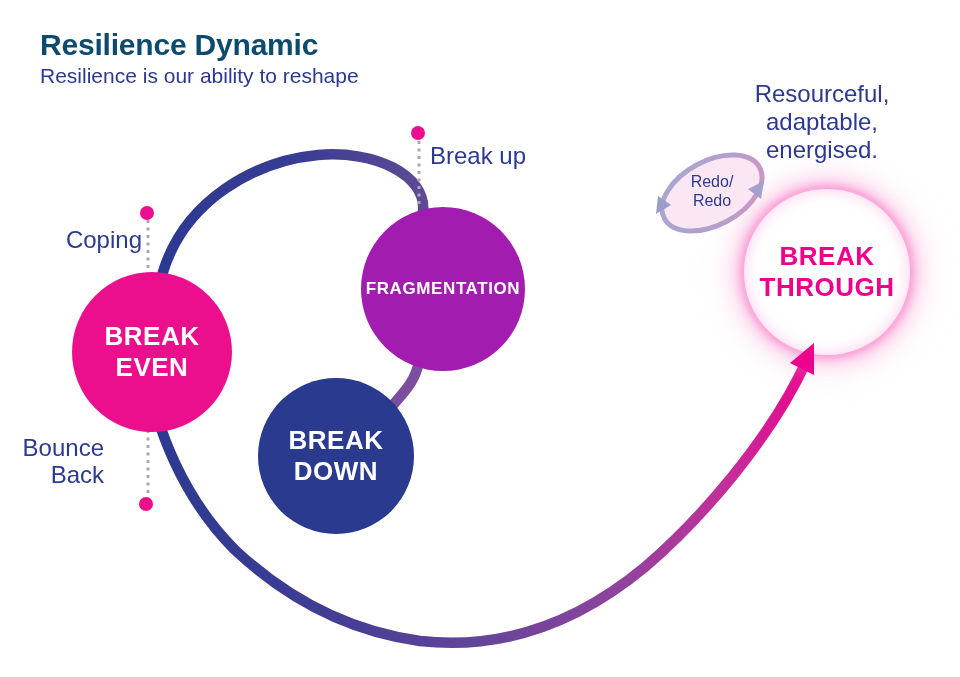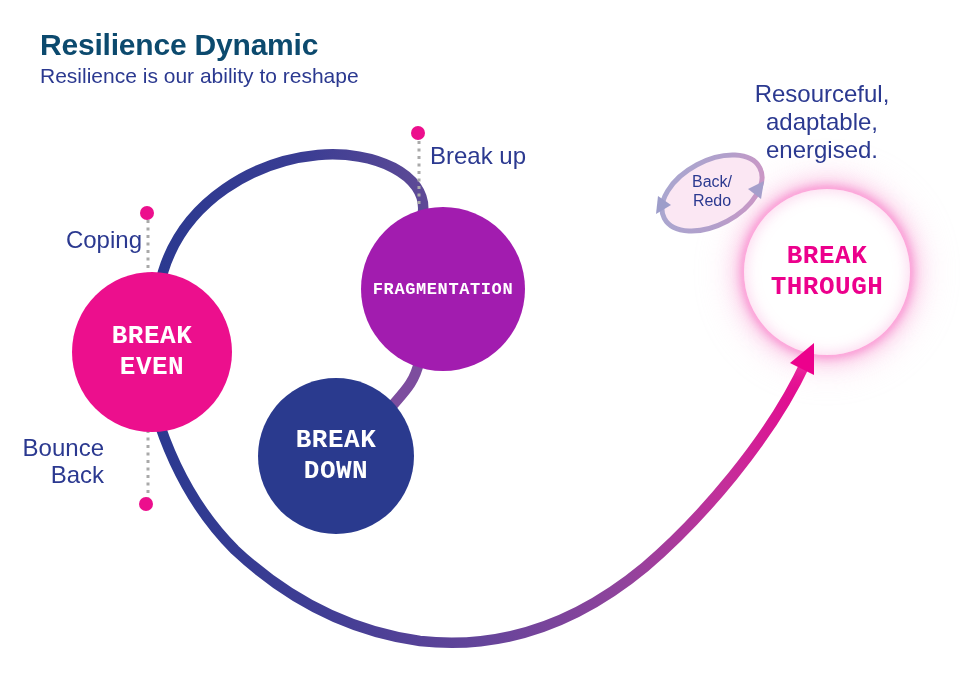--- a/index.html
+++ b/index.html
@@ -24,21 +24,21 @@
     position: absolute; left: 40px; top: 64px; z-index: 4;
     font-size: 21px; font-weight: normal; color: #2b3990;
   }
 
   
   .node {
     position: absolute; z-index: 2;
     border-radius: 50%;
     display: flex; flex-direction: column;
     align-items: center; justify-content: center;
-    text-align: center; font-weight: bold; color: #ffffff; font-family: Liberation Mono, monospace;
+    text-align: center; font-weight: bold; color: #ffffff;
   }
   .node span { display: block; }
   .node-break-even {
     left: 72px; top: 272px; width: 160px; height: 160px;
     background: #ec0f8d; font-size: 26px; line-height: 31px; letter-spacing: 0.5px;
   }
   .node-fragmentation {
     left: 361px; top: 207px; width: 164px; height: 164px;
     background: #a21caf; font-size: 17px; letter-spacing: 0.6px;
   }
@@ -151,17 +151,17 @@
 
   <div class="ann ann-break-up">Break up</div>
 
   <div class="ann ann-outcome">
     <span style="display:block">Resourceful,</span>
     <span style="display:block">adaptable,</span>
     <span style="display:block">energised.</span>
   </div>
 
   <div class="ann ann-undo-redo">
-    <span style="display:block">Back/</span>
+    <span style="display:block">Redo/</span>
     <span style="display:block">Redo</span>
   </div>
 
 </div>
 
 </body></html>

